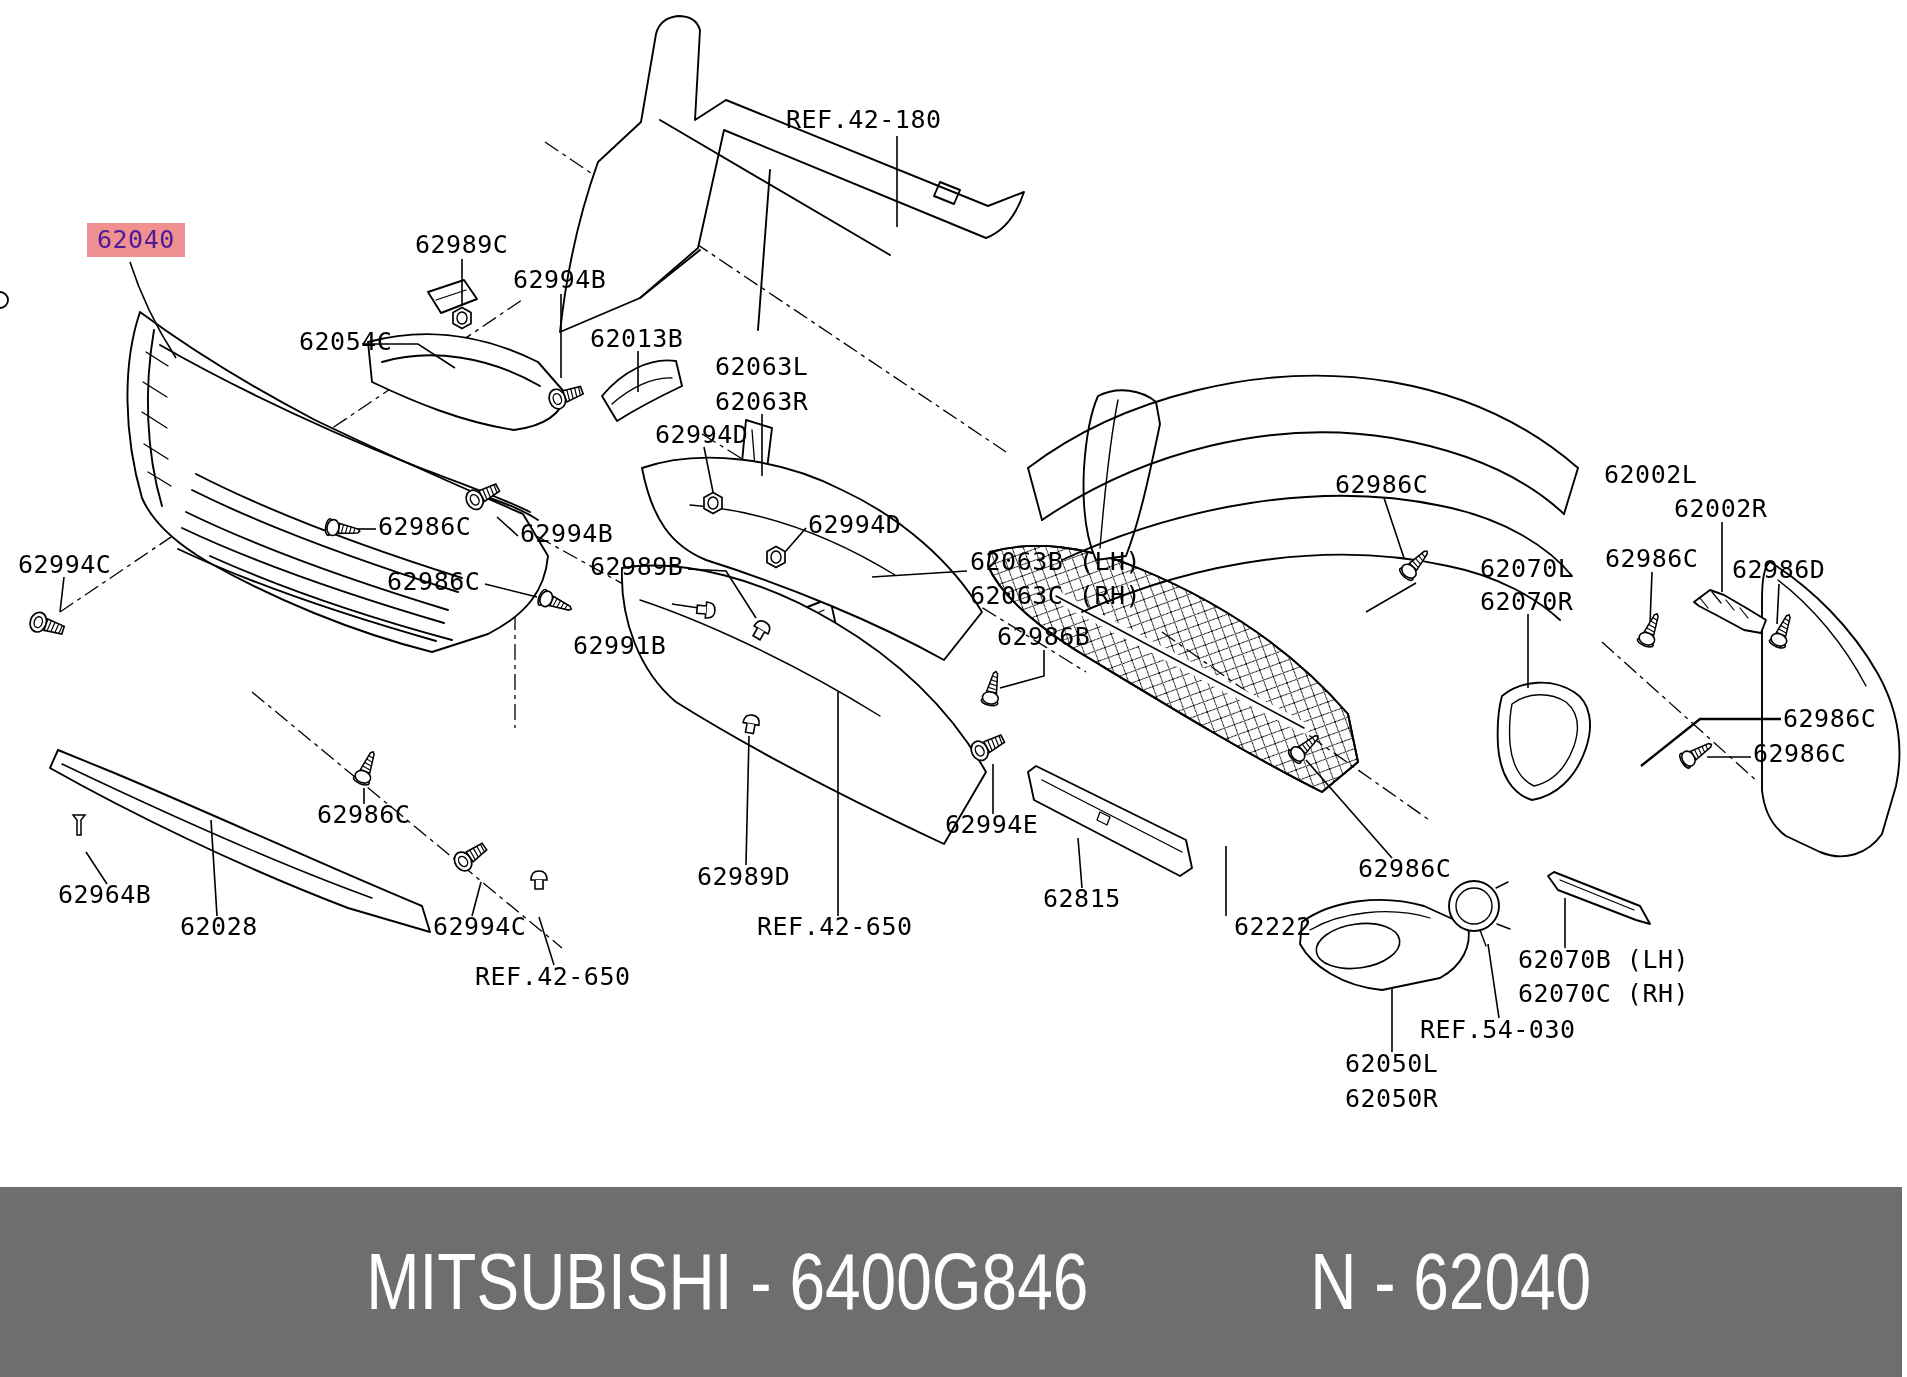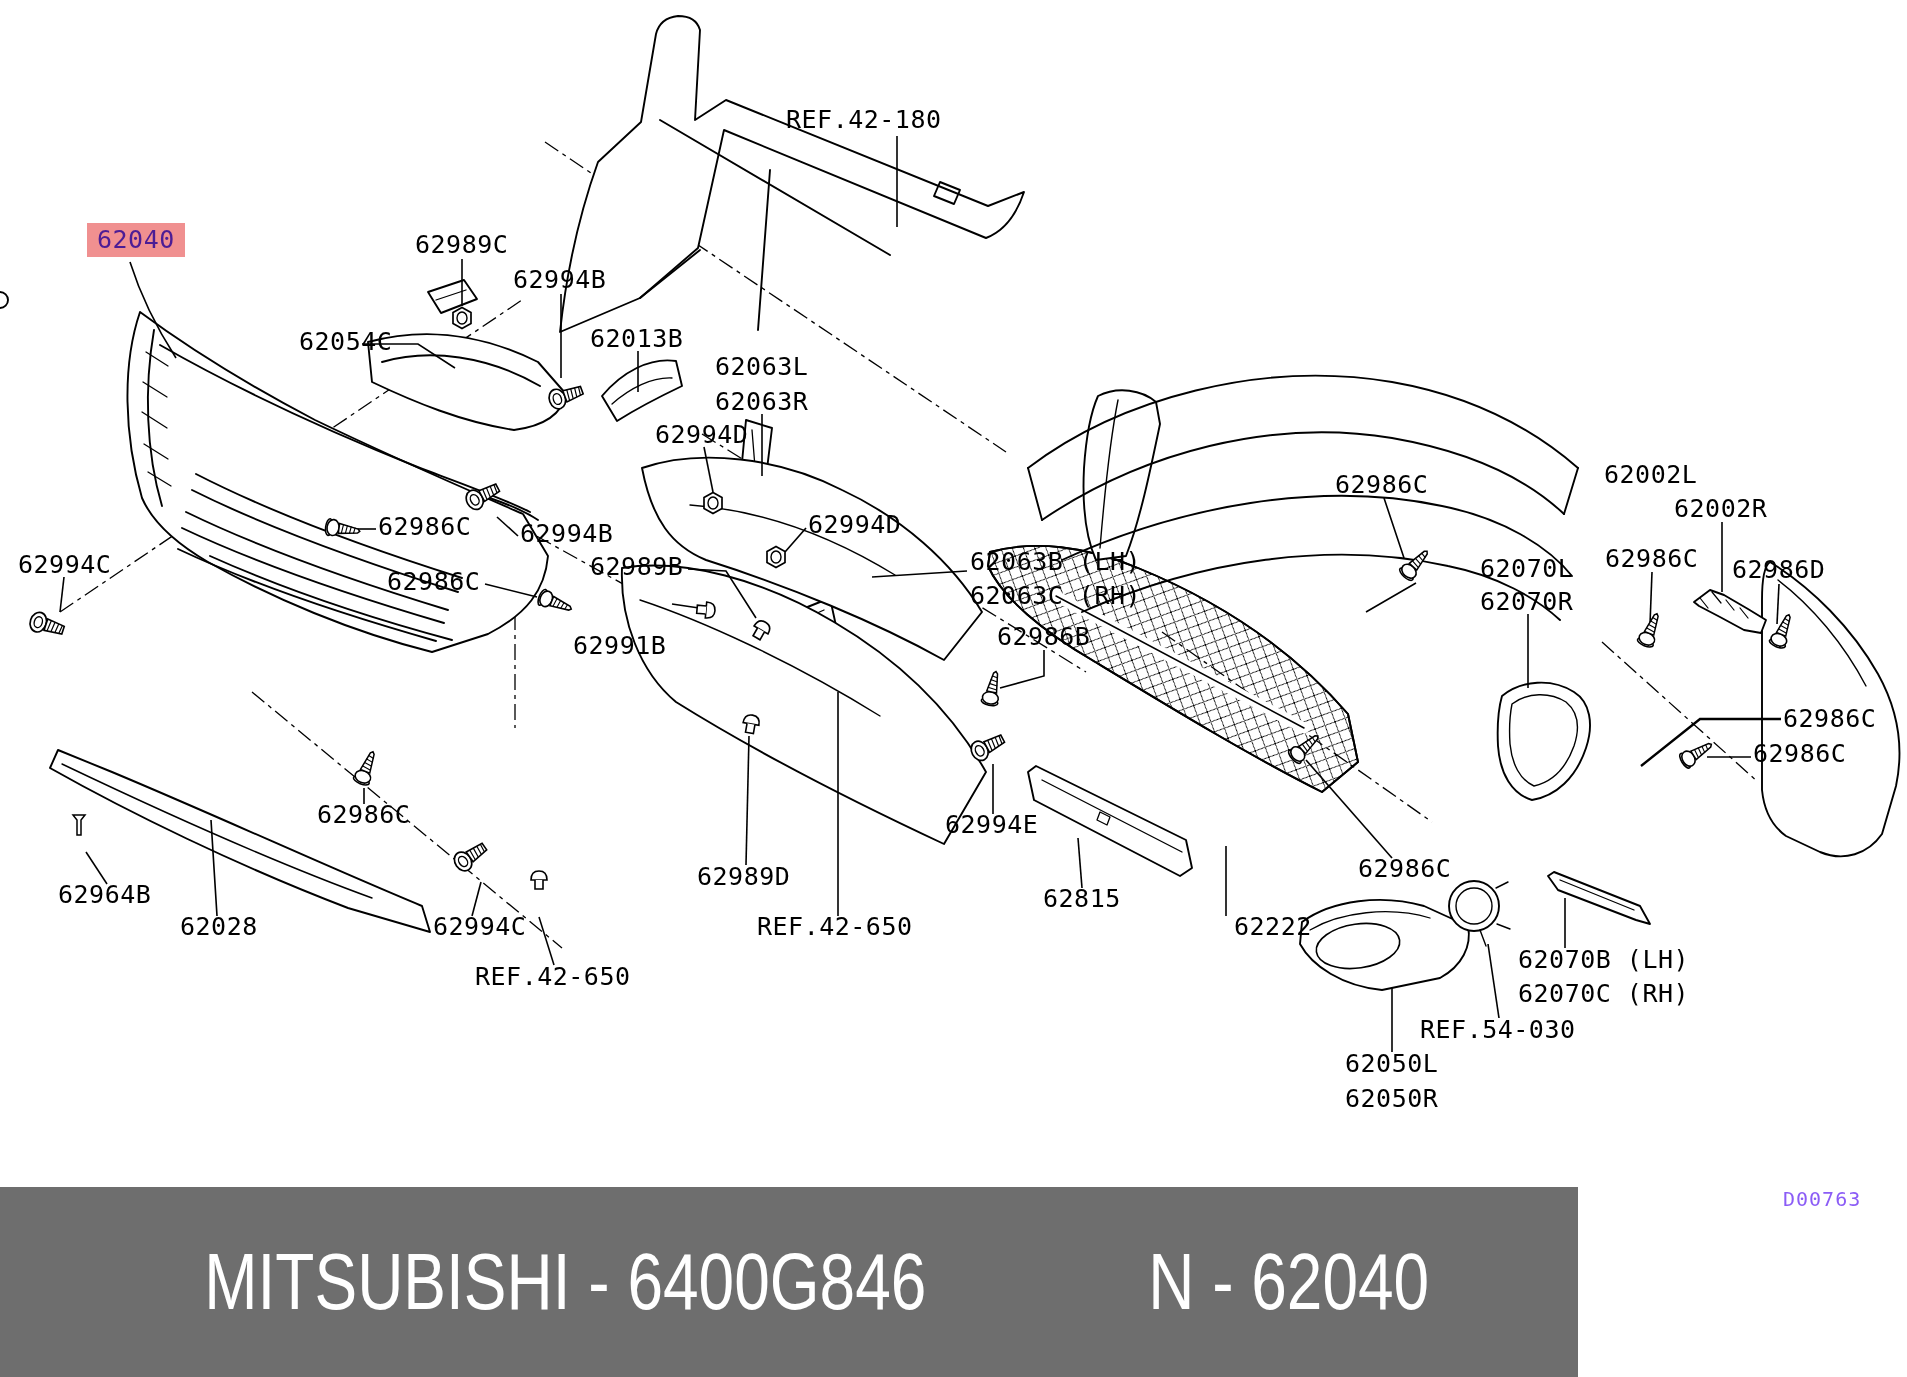--- a/index.html
+++ b/index.html
@@ -6,21 +6,21 @@
   #stage{position:relative;width:1907px;height:1377px;background:#ffffff;overflow:hidden;
          font-family:"DejaVu Sans Mono", monospace;}
   #art{position:absolute;left:0;top:0;}
   .part-label{position:absolute;font:25px/1.05 "DejaVu Sans Mono", monospace;
               letter-spacing:.5px;color:#000;white-space:pre;z-index:5;}
   .part-label.hl{padding:4px 10px;margin-left:-10px;margin-top:-5px;}
   #diagram-code{position:absolute;left:1783px;top:1189px;font:20px/1 "DejaVu Sans Mono",monospace;
                 color:#8b5cf6;letter-spacing:1px;z-index:5;}
   #fr-label{position:absolute;left:13px;top:1238px;font:italic bold 18px/1 "DejaVu Sans Mono",monospace;
             color:#000;z-index:5;}
-  #footer-bar{position:absolute;left:0;top:1187px;width:1578px;height:190px;
+  #footer-bar{position:absolute;left:0;top:1187px;width:1902px;height:190px;
               display:flex;align-items:center;justify-content:center;gap:96px;z-index:6;}
   .footer-text{font-family:"Liberation Sans",sans-serif;font-size:80px;font-weight:400;
                transform:scaleX(.8);transform-origin:center;white-space:nowrap;letter-spacing:0;}
 </style>
 </head>
 <body>
 
 <div id="stage">
 
 <svg id="art" width="1907" height="1187" viewBox="0 0 1907 1187">

